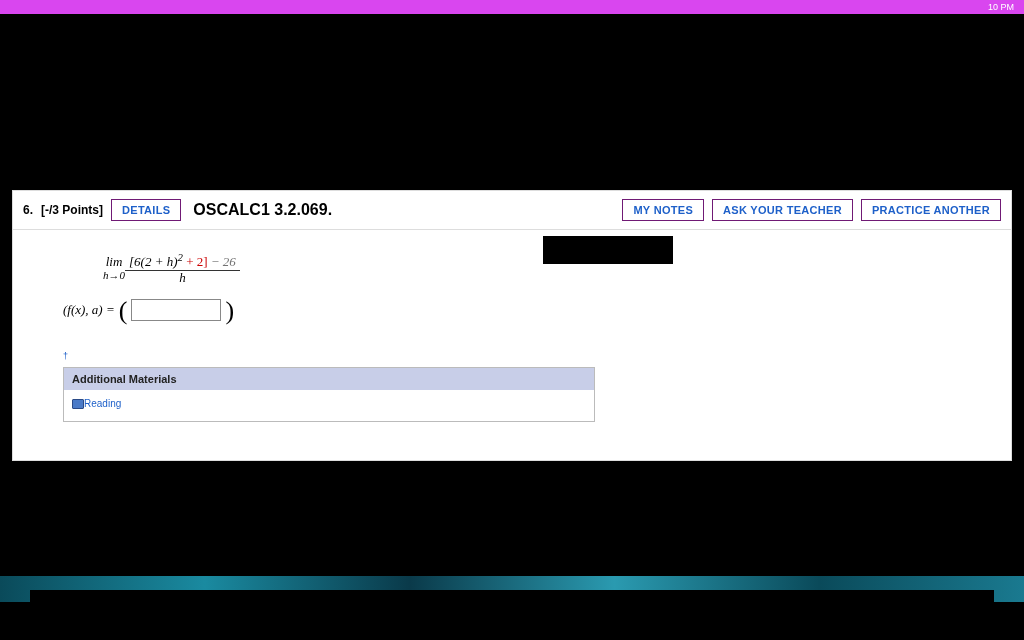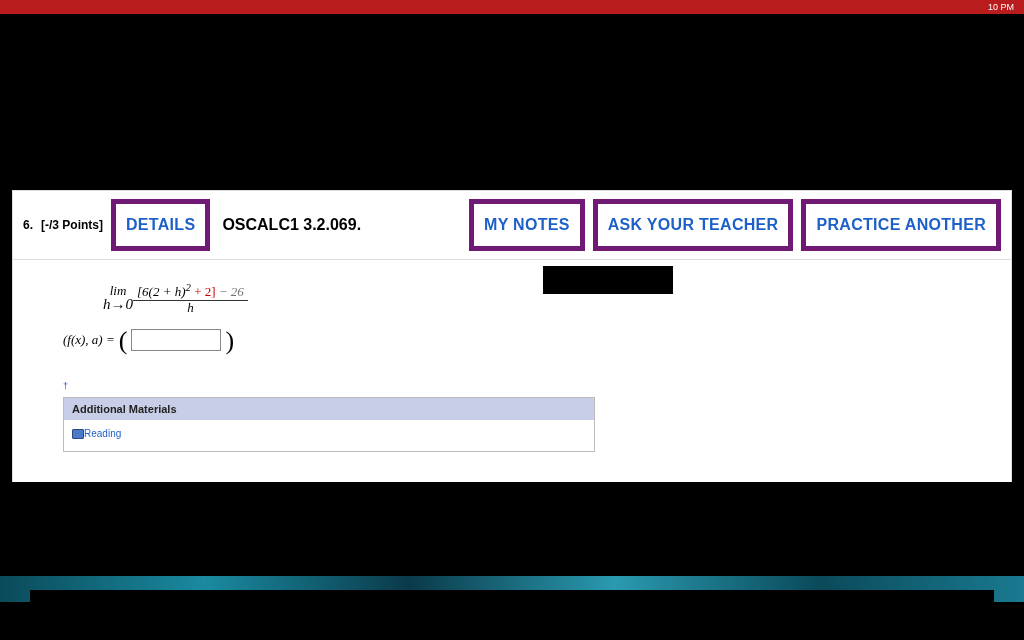--- a/index.html
+++ b/index.html
@@ -9,21 +9,21 @@
     background: #000;
     font-family: Arial, Helvetica, sans-serif;
     font-size: 11px;
     overflow: hidden;
     position: relative;
   }
   .topbar {
     position: absolute;
     top: 0; left: 0; right: 0;
     height: 14px;
-    background: #b91c1c;
+    background: #d946ef;
     color: #fff;
     font-size: 9px;
     text-align: right;
     padding-right: 10px;
     line-height: 14px;
   }
   .black-band-1 {
     position: absolute;
     top: 14px; left: 0; right: 0;
     height: 160px;
@@ -39,25 +39,25 @@
   }
   .q-header {
     display: flex;
     align-items: center;
     padding: 8px 10px;
     border-bottom: 1px solid #ddd;
     gap: 8px;
   }
   .q-num { font-weight: bold; font-size: 12px; }
   .btn {
-    border: 5px solid #701a75;
+    border: 1px solid #701a75;
     color: #1e60c9;
     background: #fff;
-    padding: 12px 10px;
-    font-size: 16px;
+    padding: 4px 10px;
+    font-size: 11px;
     font-weight: bold;
     cursor: pointer;
     letter-spacing: 0.3px;
   }
   .q-ref { font-weight: bold; font-size: 16px; margin-left: 4px; }
   .spacer { flex: 1; }
   .q-body {
     padding: 12px 50px 18px 50px;
     position: relative;
     min-height: 230px;
@@ -73,21 +73,21 @@
   }
   .limit-block {
     margin: 10px 0 14px 40px;
     font-family: "Times New Roman", serif;
     font-size: 13px;
     font-style: italic;
     display: flex;
     align-items: center;
   }
   .lim-text { text-align: center; line-height: 1; }
-  .lim-sub { font-size: 15px; }
+  .lim-sub { font-size: 11px; }
   .frac {
     display: inline-flex;
     flex-direction: column;
     align-items: center;
     line-height: 1.1;
   }
   .frac .num { border-bottom: 1px solid #333; padding: 0 4px; }
   .frac .num .a { color: #c00; font-style: normal; }
   .frac .num .r { color: #737373; text-align: right; }
   .frac .den { padding: 0 4px; }

